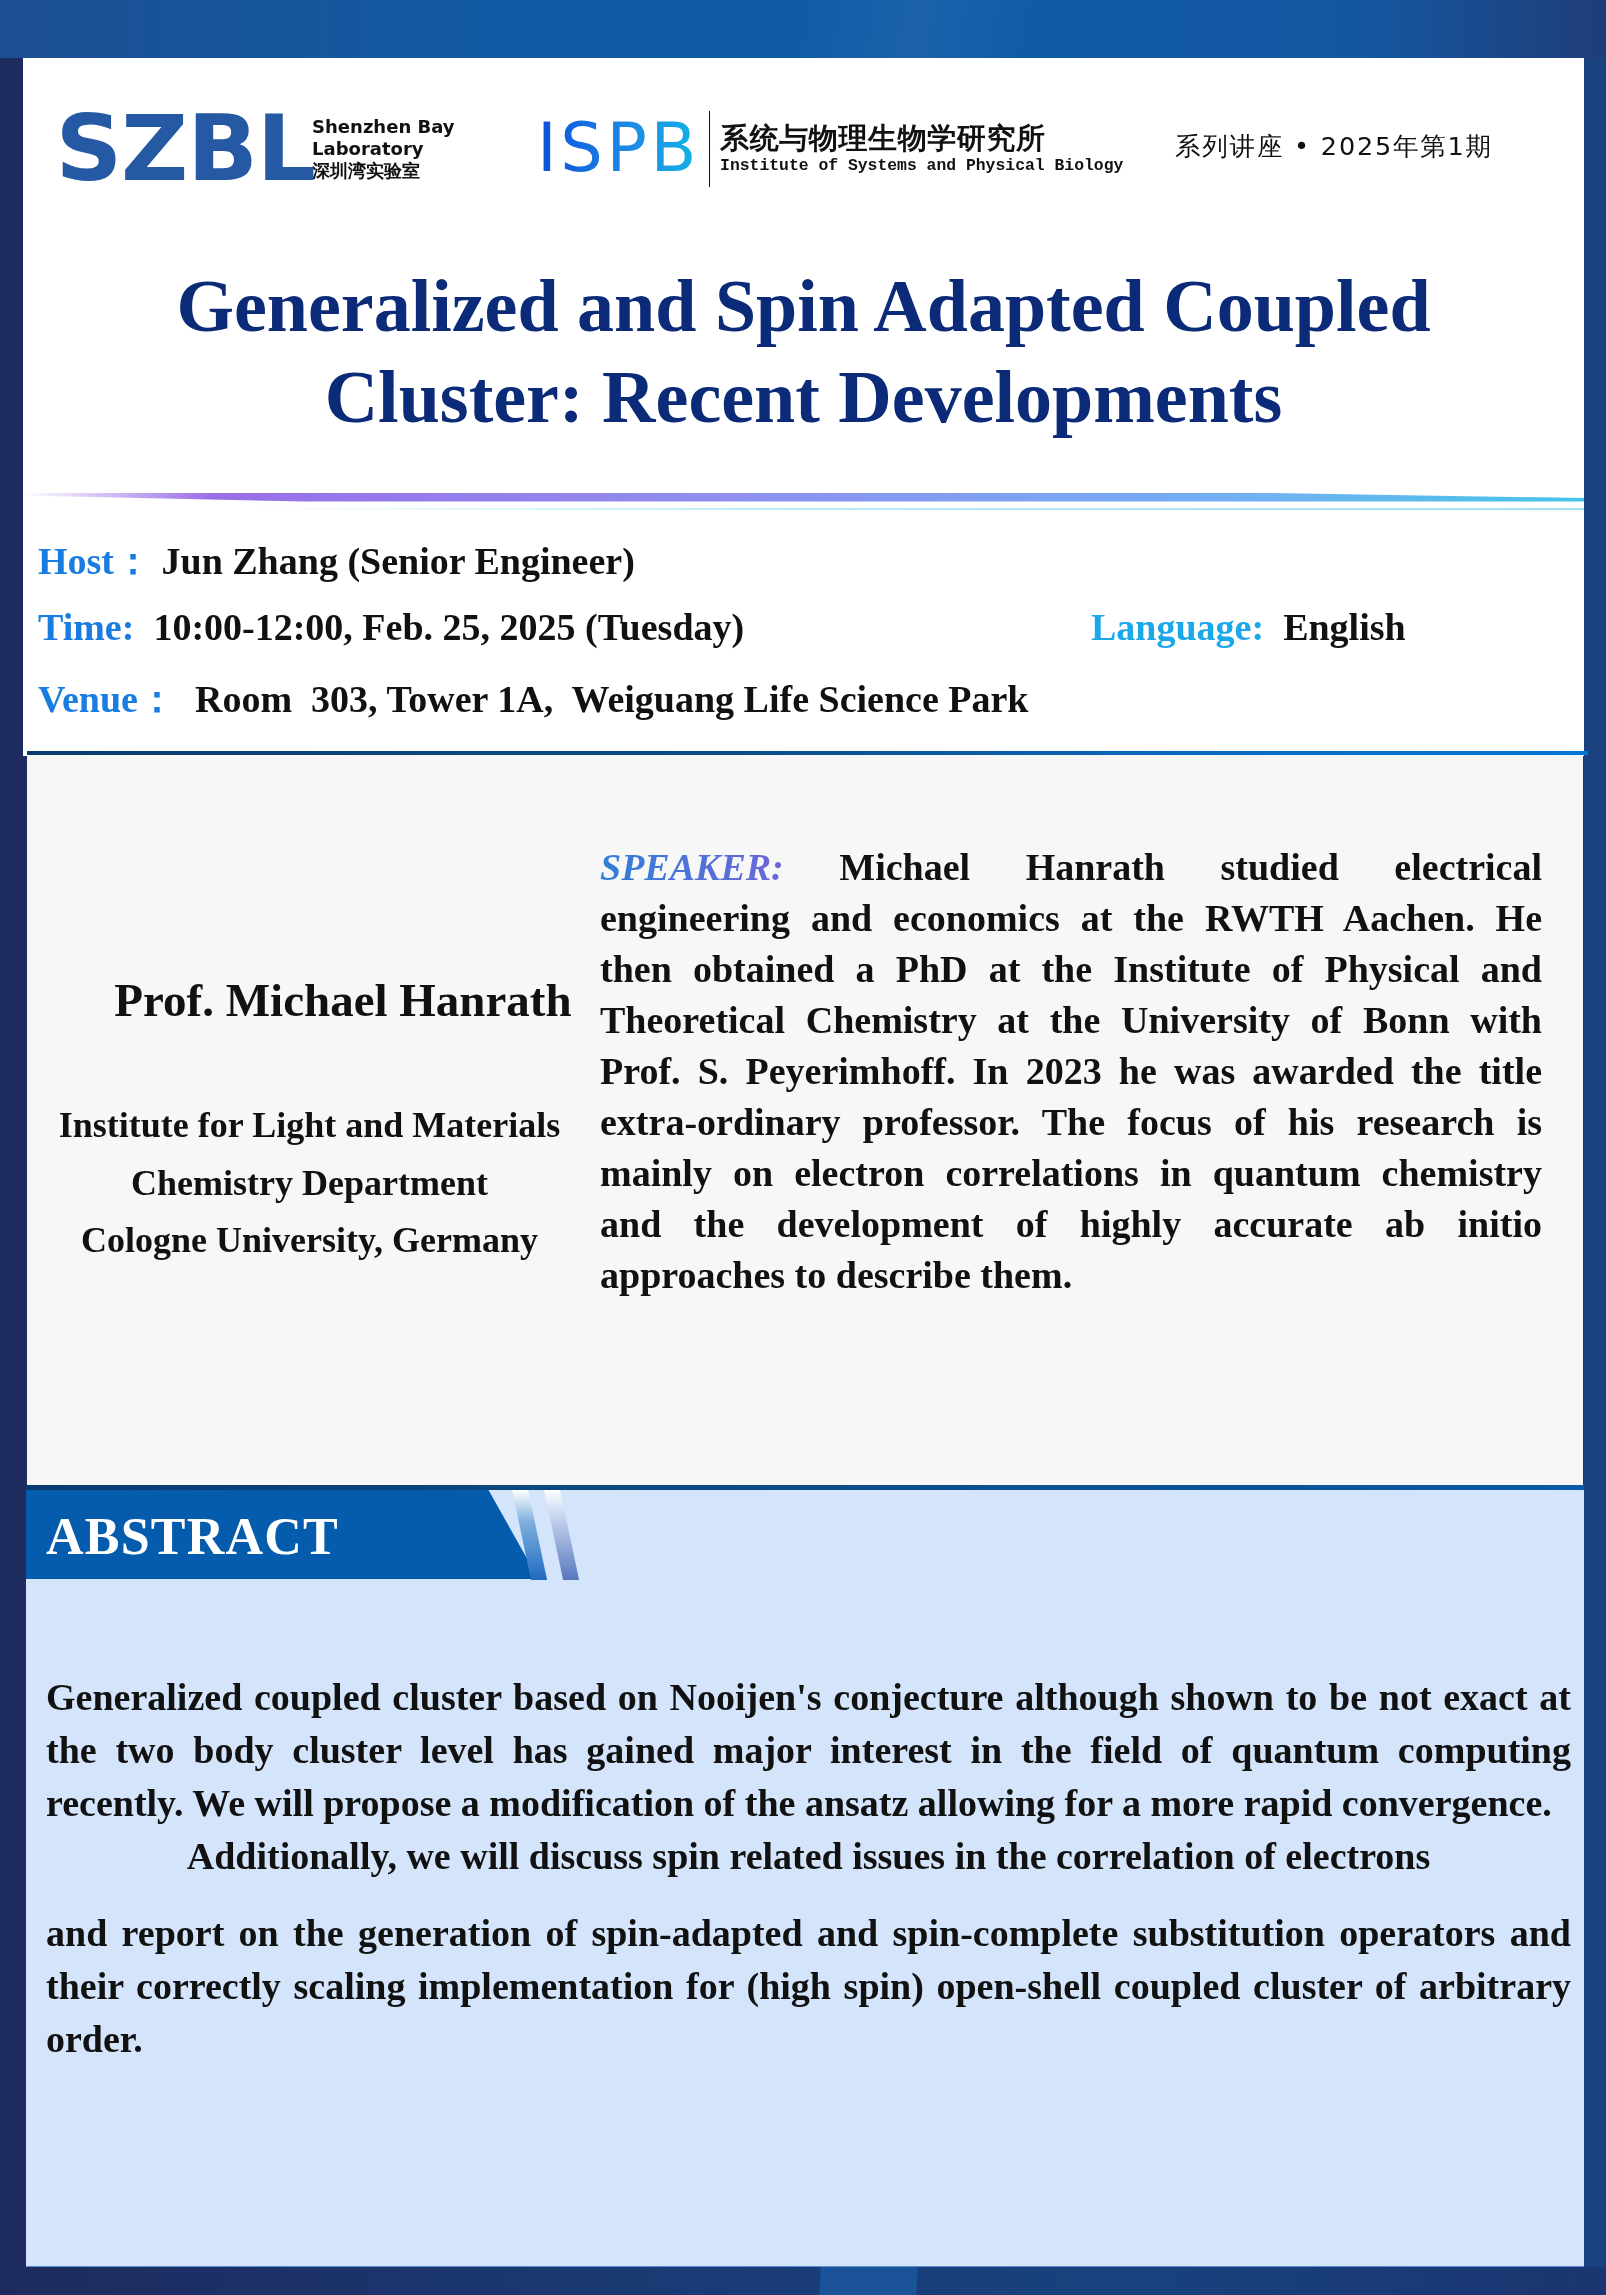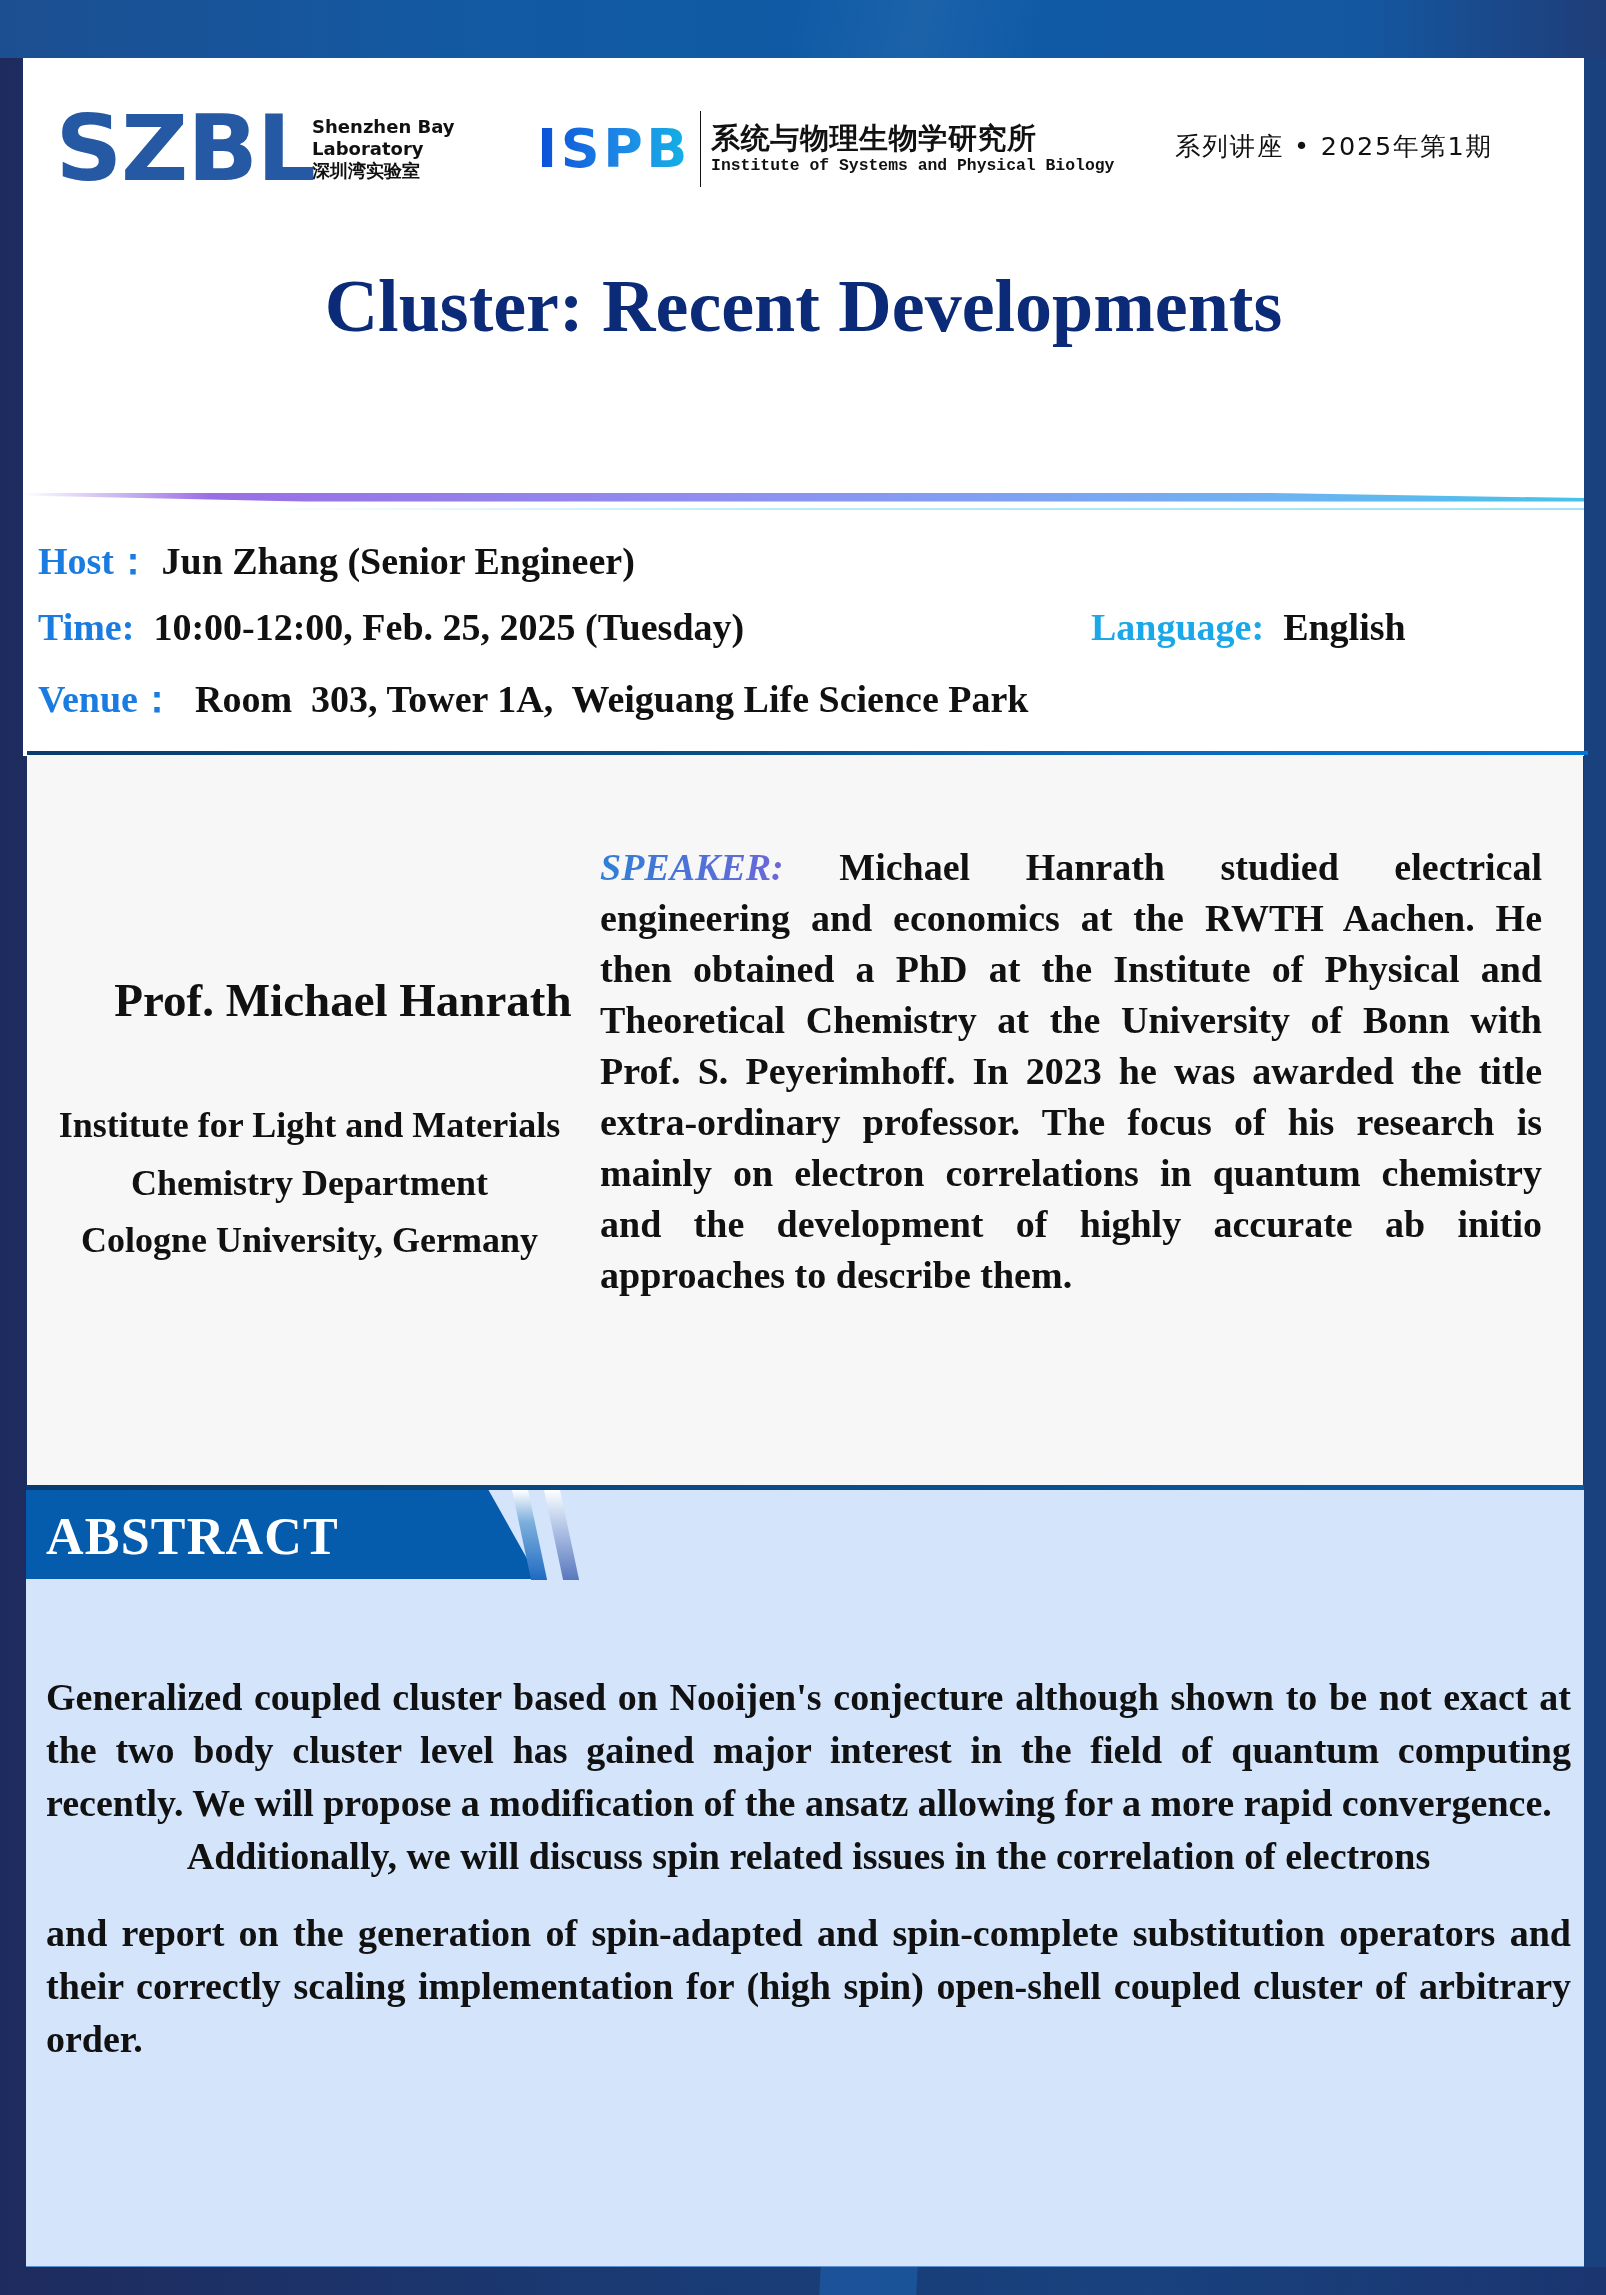--- a/index.html
+++ b/index.html
@@ -43,22 +43,22 @@
   }
   .szbl-text {
     font-family:"DejaVu Sans", sans-serif;
     font-size:18px; line-height:22px; color:#111; font-weight:bold;
   }
   .ispb-logo {
     position:absolute; left:537px; top:109px; height:79px;
     display:flex; align-items:center;
   }
   .ispb-mark {
-    font-family:"DejaVu Sans", sans-serif; font-weight:bold;
-    font-size:54px; line-height:1; letter-spacing:3.6px;
+    font-family:"DejaVu Sans", sans-serif; font-weight:normal;
+    font-size:67px; line-height:1; letter-spacing:3.6px;
     background: linear-gradient(90deg,#0a4fd8 0%,#1e88e5 55%,#12b3e6 100%);
     -webkit-background-clip:text; background-clip:text; color:transparent;
   }
   .ispb-divider {
     width:1.8px; height:76px; background:#111; margin:0 9.7px 0 8.5px;
   }
   .ispb-text-cn {
     font-family:"DejaVu Sans", sans-serif; font-weight:bold;
     font-size:29px; color:#111; line-height:34px; letter-spacing:0.6px;
   }
@@ -184,20 +184,21 @@
   <div class="ispb-divider"></div>
   <div>
     <div class="ispb-text-cn">系统与物理生物学研究所</div>
     <div class="ispb-text-en">Institute of Systems and Physical Biology</div>
   </div>
 </div>
 
 <div class="series-label">系列讲座 • 2025年第1期</div>
 
 <div class="title">
+  <div>Generalized and Spin Adapted Coupled</div>
   <div>Cluster: Recent Developments</div>
 </div>
 <div class="title-divider"></div>
 <div class="title-divider-2"></div>
 
 <div class="info-row" style="top:536px;"><span class="info-label">Host：</span><span> Jun Zhang (Senior Engineer)</span></div>
 
 <div class="info-row" style="top:605px;"><span class="info-label">Time:</span><span>  10:00-12:00, Feb. 25, 2025 (Tuesday)</span></div>
 
 <div class="lang-row" style="top:605px;"><span class="info-label lang">Language:</span><span>  English</span></div>

